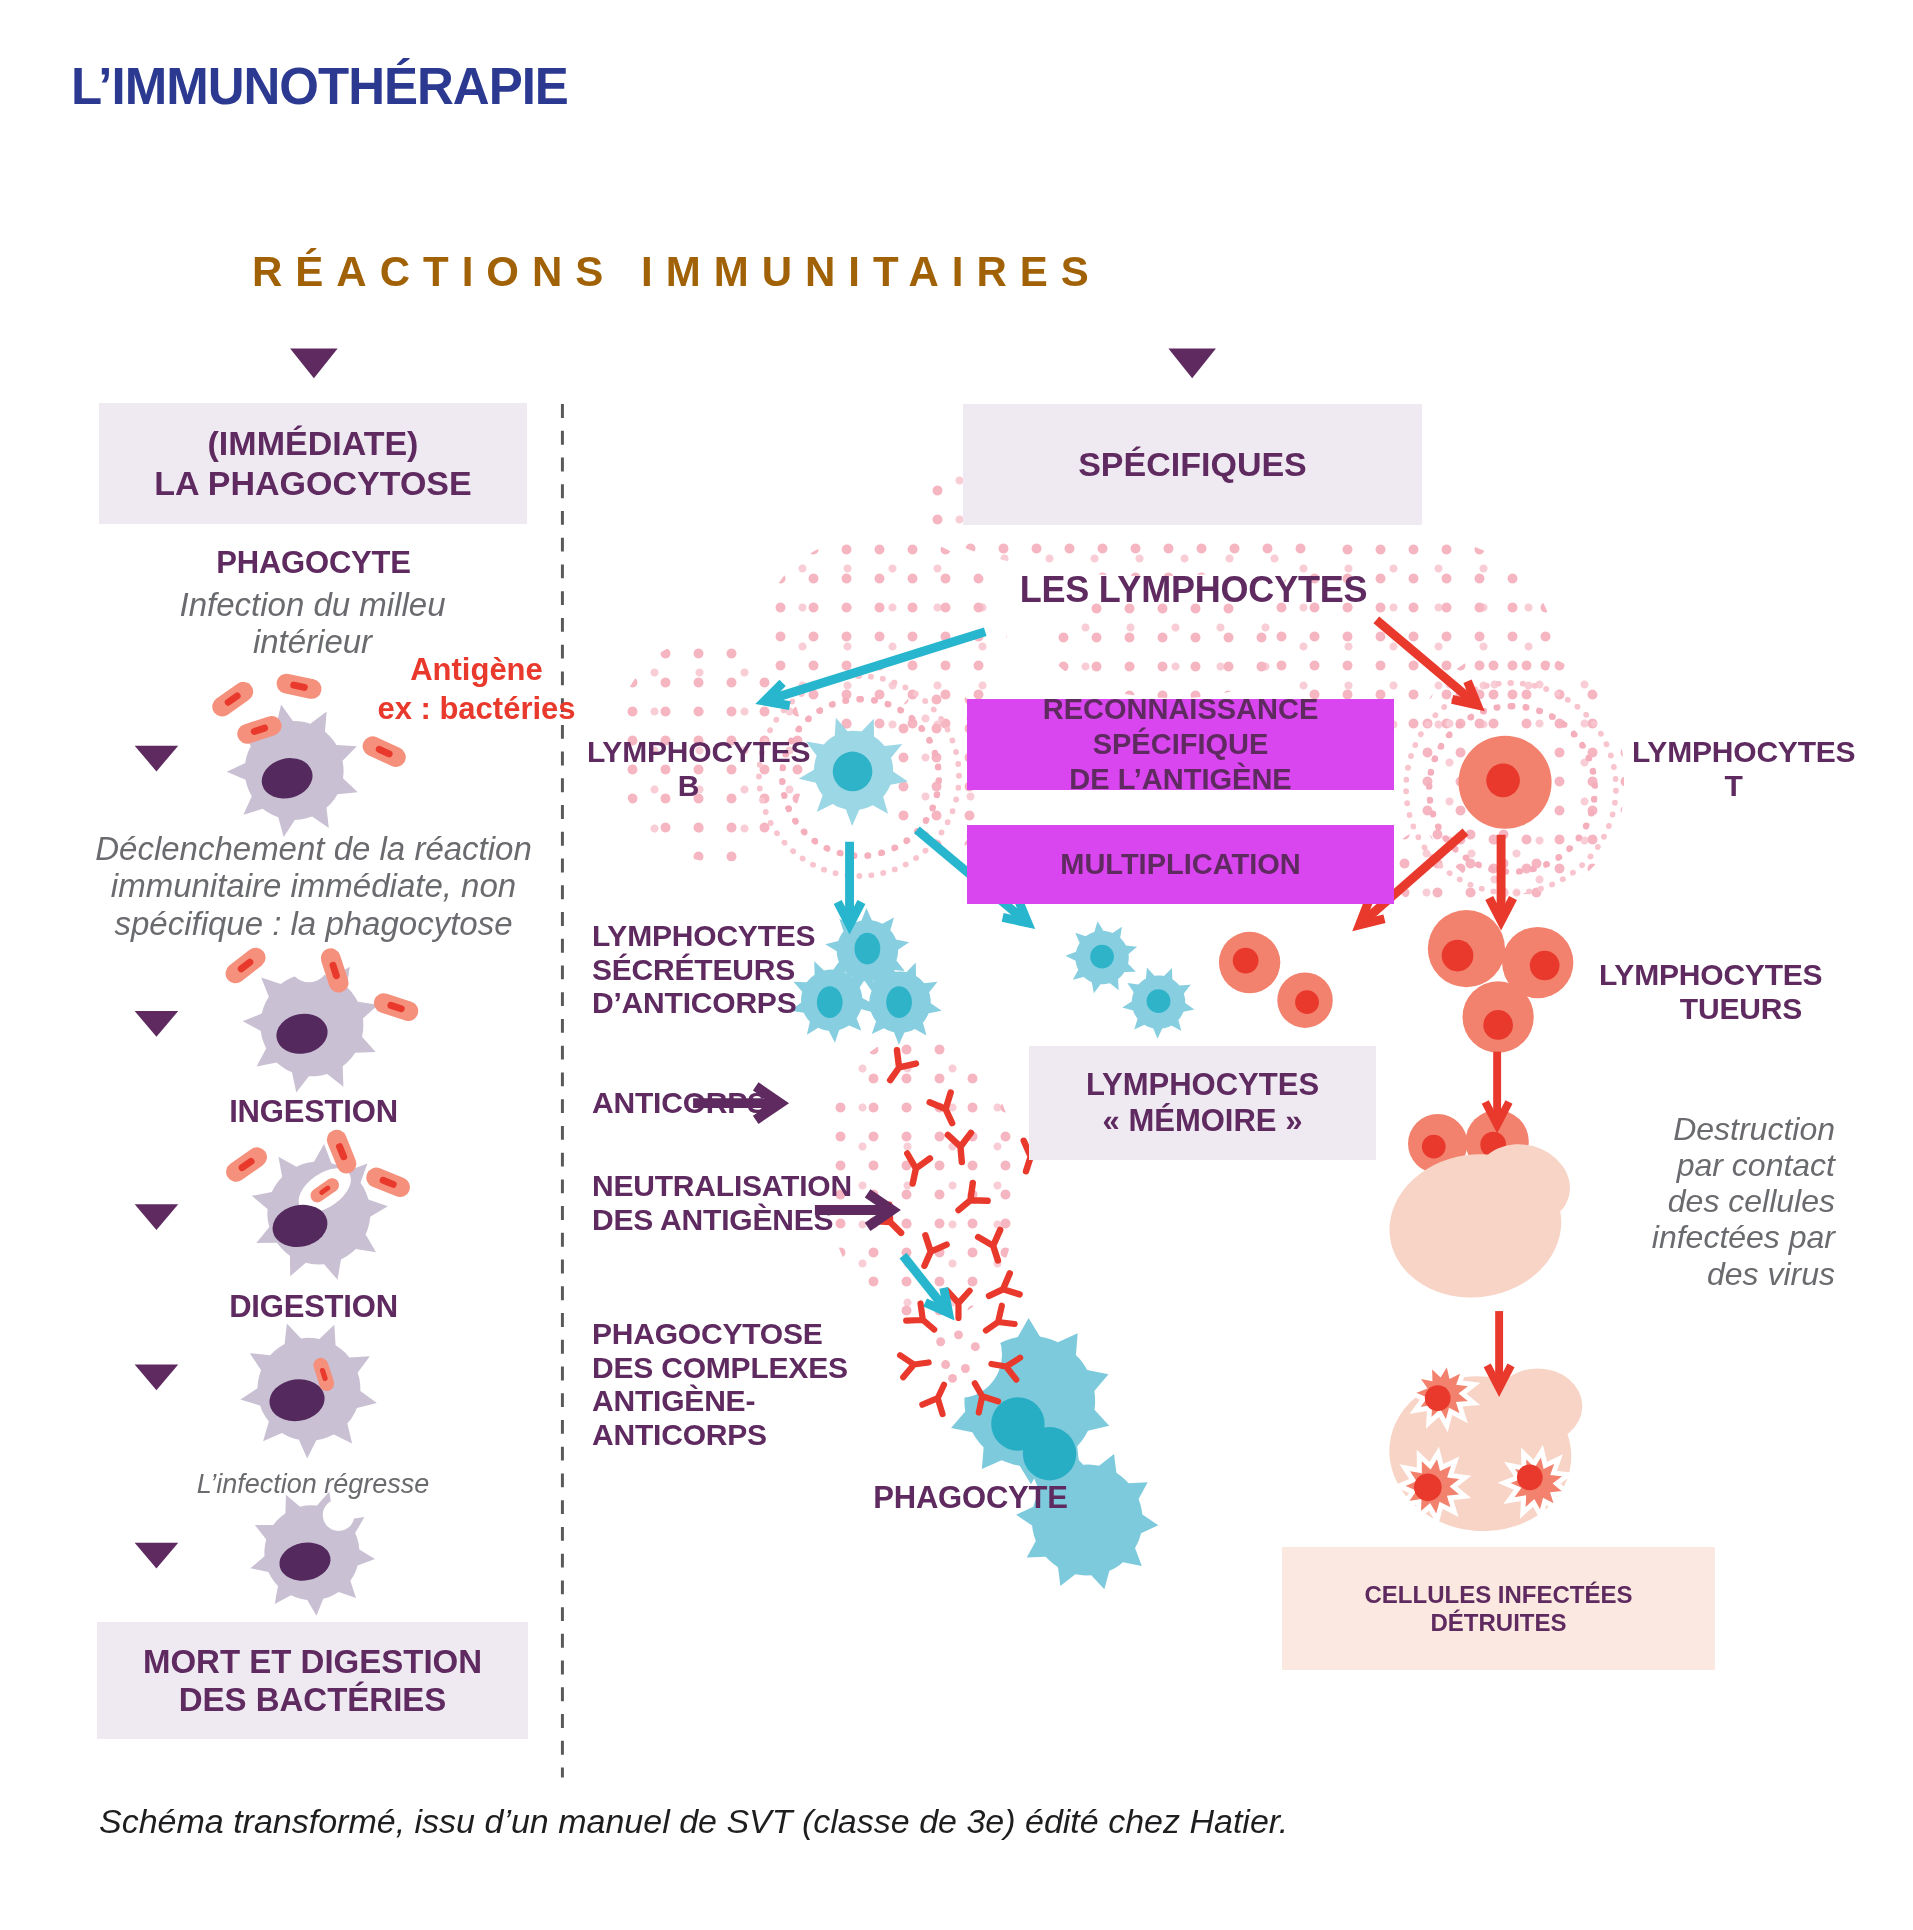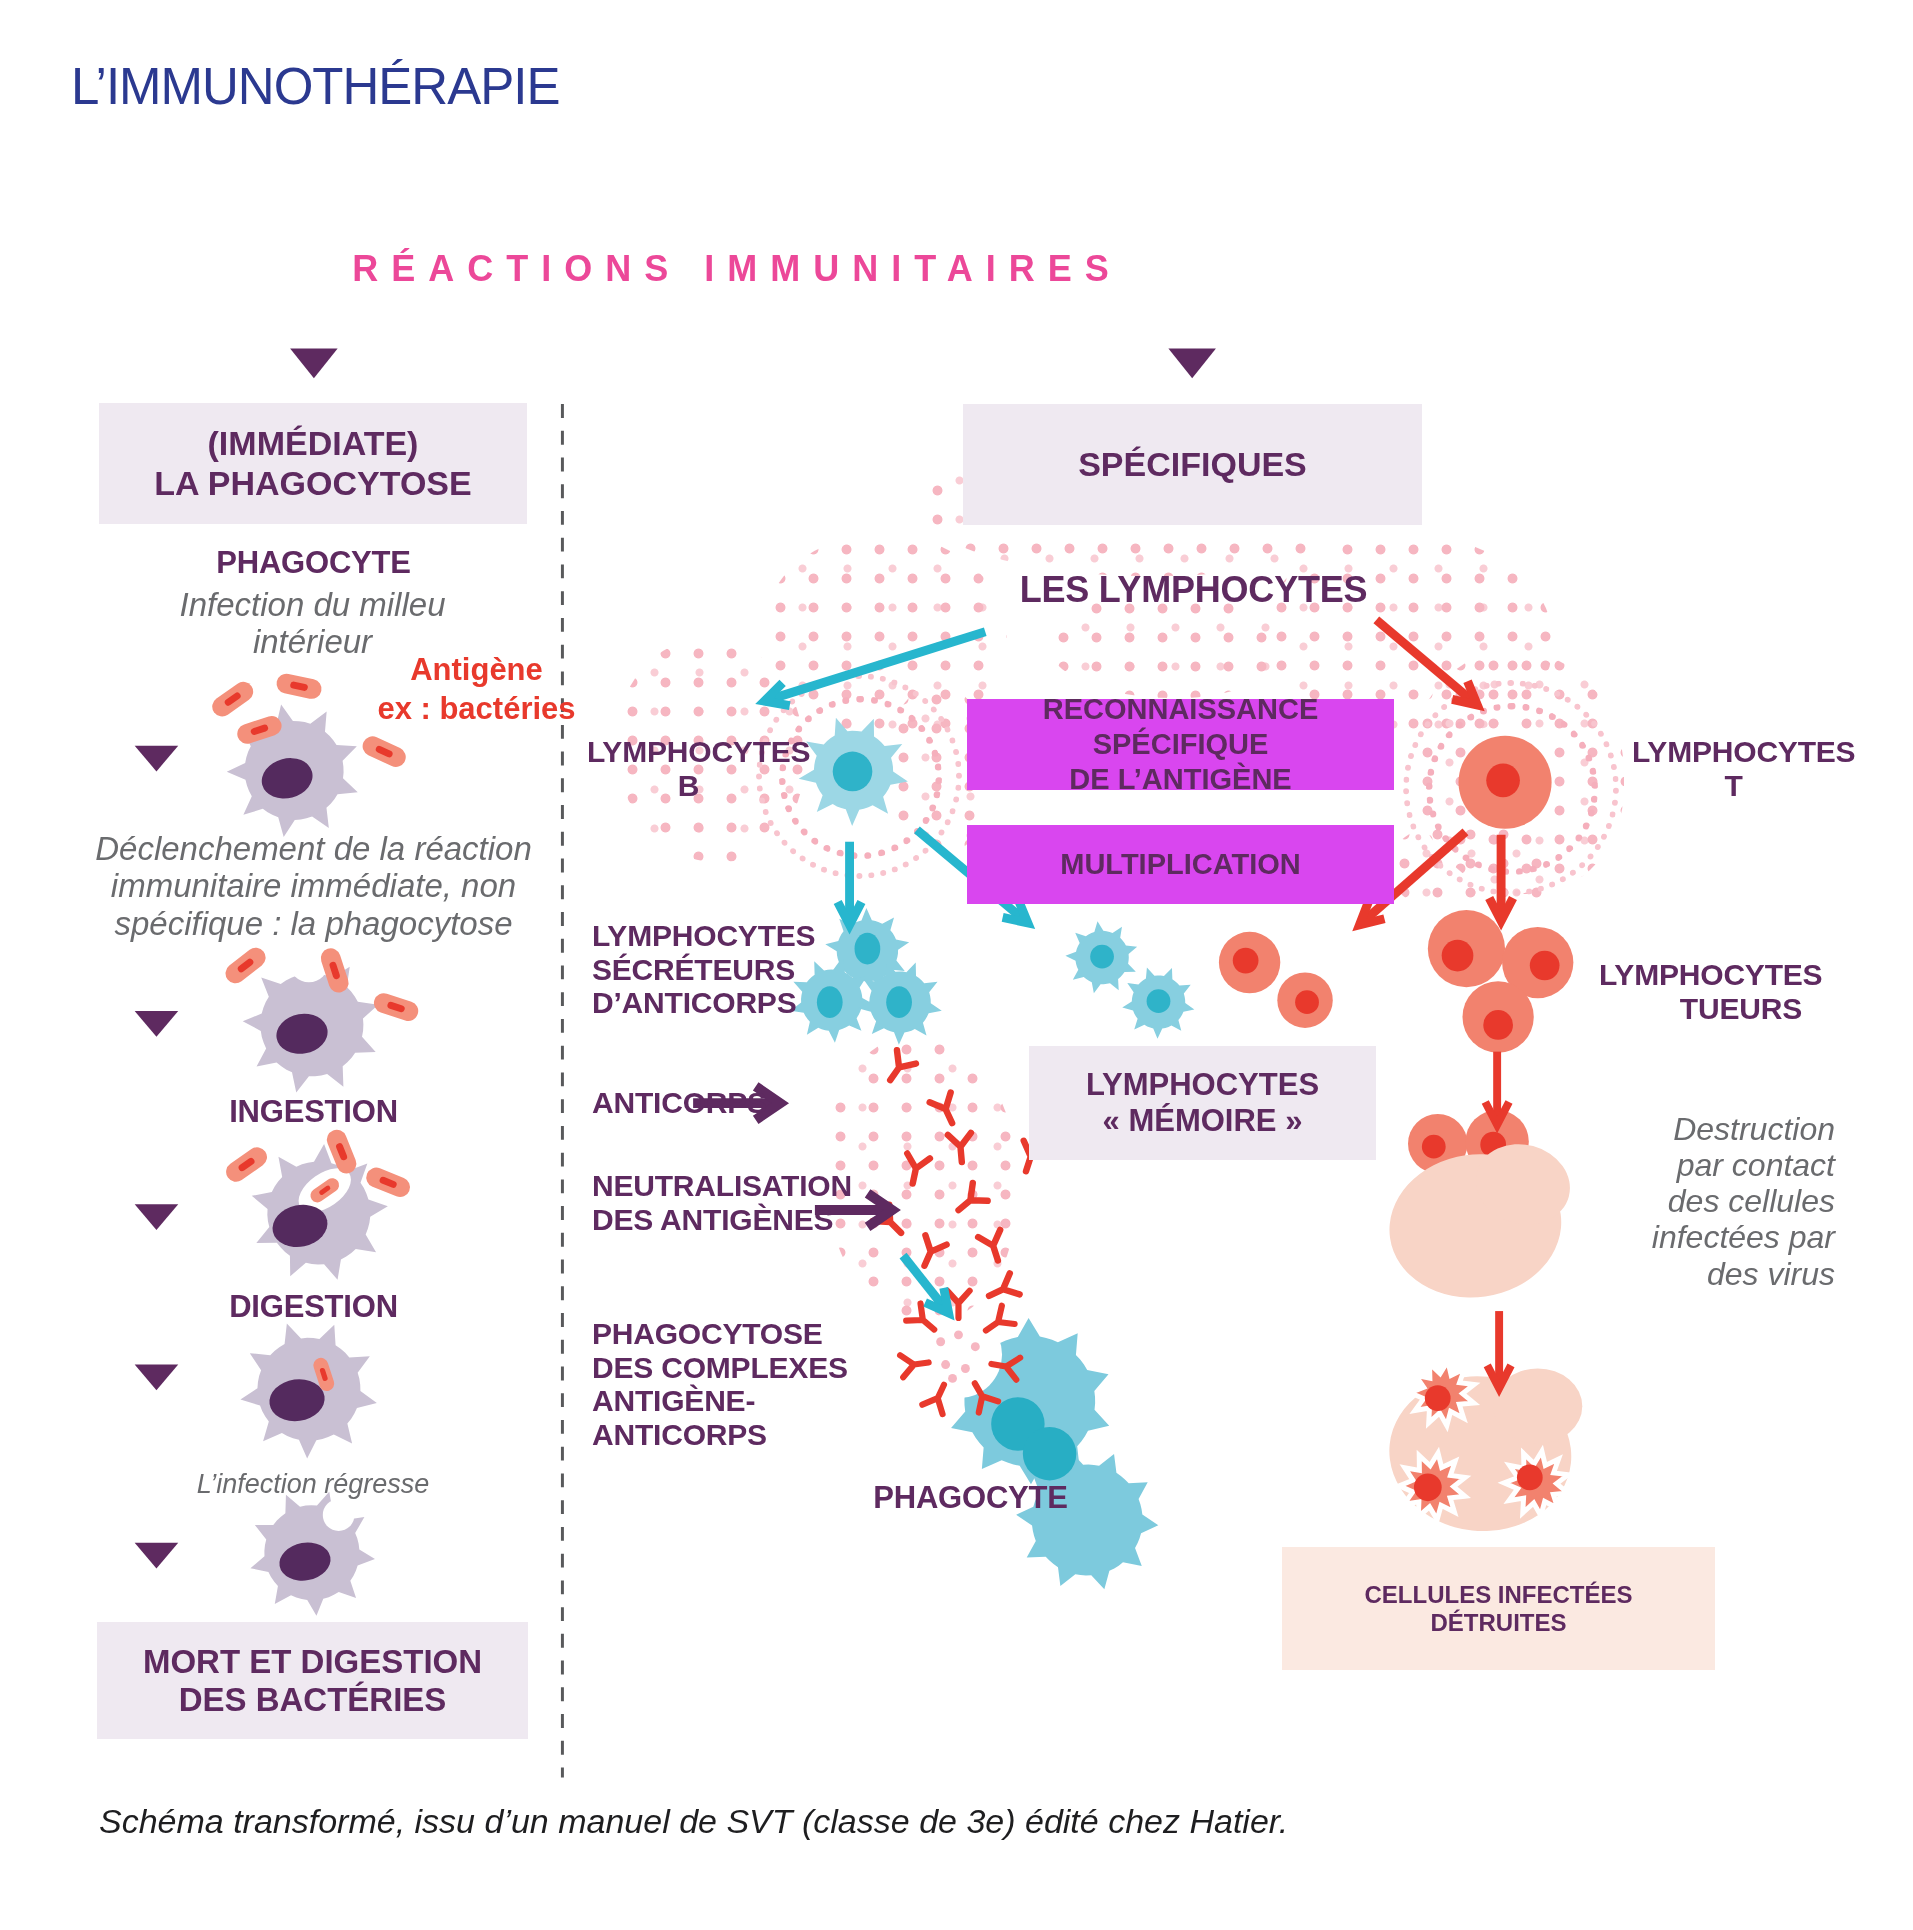--- a/index.html
+++ b/index.html
@@ -197,22 +197,22 @@
       <line x1="1514" y1="1324" x2="1514" y2="1402" stroke="#E8392C" stroke-width="8"></line>
       <path d="M1502.0 1378.9 L1514 1402 L1526.0 1378.9" fill="none" stroke="#E8392C" stroke-width="8"></path>
       <line x1="700" y1="1114" x2="788" y2="1114" stroke="#5E2A60" stroke-width="10"></line>
       <path d="M763.2 1130.9 L788 1114 L763.2 1097.1" fill="none" stroke="#5E2A60" stroke-width="10"></path>
       <line x1="823" y1="1222" x2="901" y2="1222" stroke="#5E2A60" stroke-width="10"></line>
       <path d="M876.2 1238.9 L901 1222 L876.2 1205.1" fill="none" stroke="#5E2A60" stroke-width="10"></path>
       <line x1="912" y1="1268" x2="958" y2="1326" stroke="#27B6CE" stroke-width="9"></line>
       <path d="M934.3 1315.4 L958 1326 L953.1 1300.5" fill="none" stroke="#27B6CE" stroke-width="9"></path>
     </svg>
 
-  <div class="abs z3" style="left:71px;top:57px;font-size:51px;font-weight:400;color:#2B3990;letter-spacing:-1px;">L’IMMUNOTHÉRAPIE</div>
-  <div class="abs z3" style="left:252px;top:248px;width:970px;text-align:center;font-size:36px;font-weight:700;color:#ec4899;letter-spacing:13px;">RÉACTIONS IMMUNITAIRES</div>
+  <div class="abs z3" style="left:71px;top:57px;font-size:51px;font-weight:700;color:#2B3990;letter-spacing:-1px;">L’IMMUNOTHÉRAPIE</div>
+  <div class="abs z3" style="left:252px;top:248px;width:970px;font-size:42px;font-weight:700;color:#a16207;letter-spacing:13px;">RÉACTIONS IMMUNITAIRES</div>
 
   <div class="abs lavbox z3" style="left:99px;top:403px;width:428px;height:121px;font-size:34px;">(IMMÉDIATE)
 LA PHAGOCYTOSE</div>
   <div class="abs plabel center z3" style="left:149px;top:546px;width:329px;font-size:31px;">PHAGOCYTE</div>
   <div class="abs gitalic center z3" style="left:117px;top:586px;width:391px;font-size:33px;">Infection du milleu
 intérieur</div>
   <div class="abs z3" style="left:348px;top:651px;width:257px;font-size:31px;font-weight:600;color:#E8392C;line-height:1.25;white-space:pre-line;text-align:center;">Antigène
 ex : bactéries</div>
   <div class="abs gitalic center z3" style="left:81px;top:830px;width:465px;font-size:33px;">Déclenchement de la réaction
 immunitaire immédiate, non

